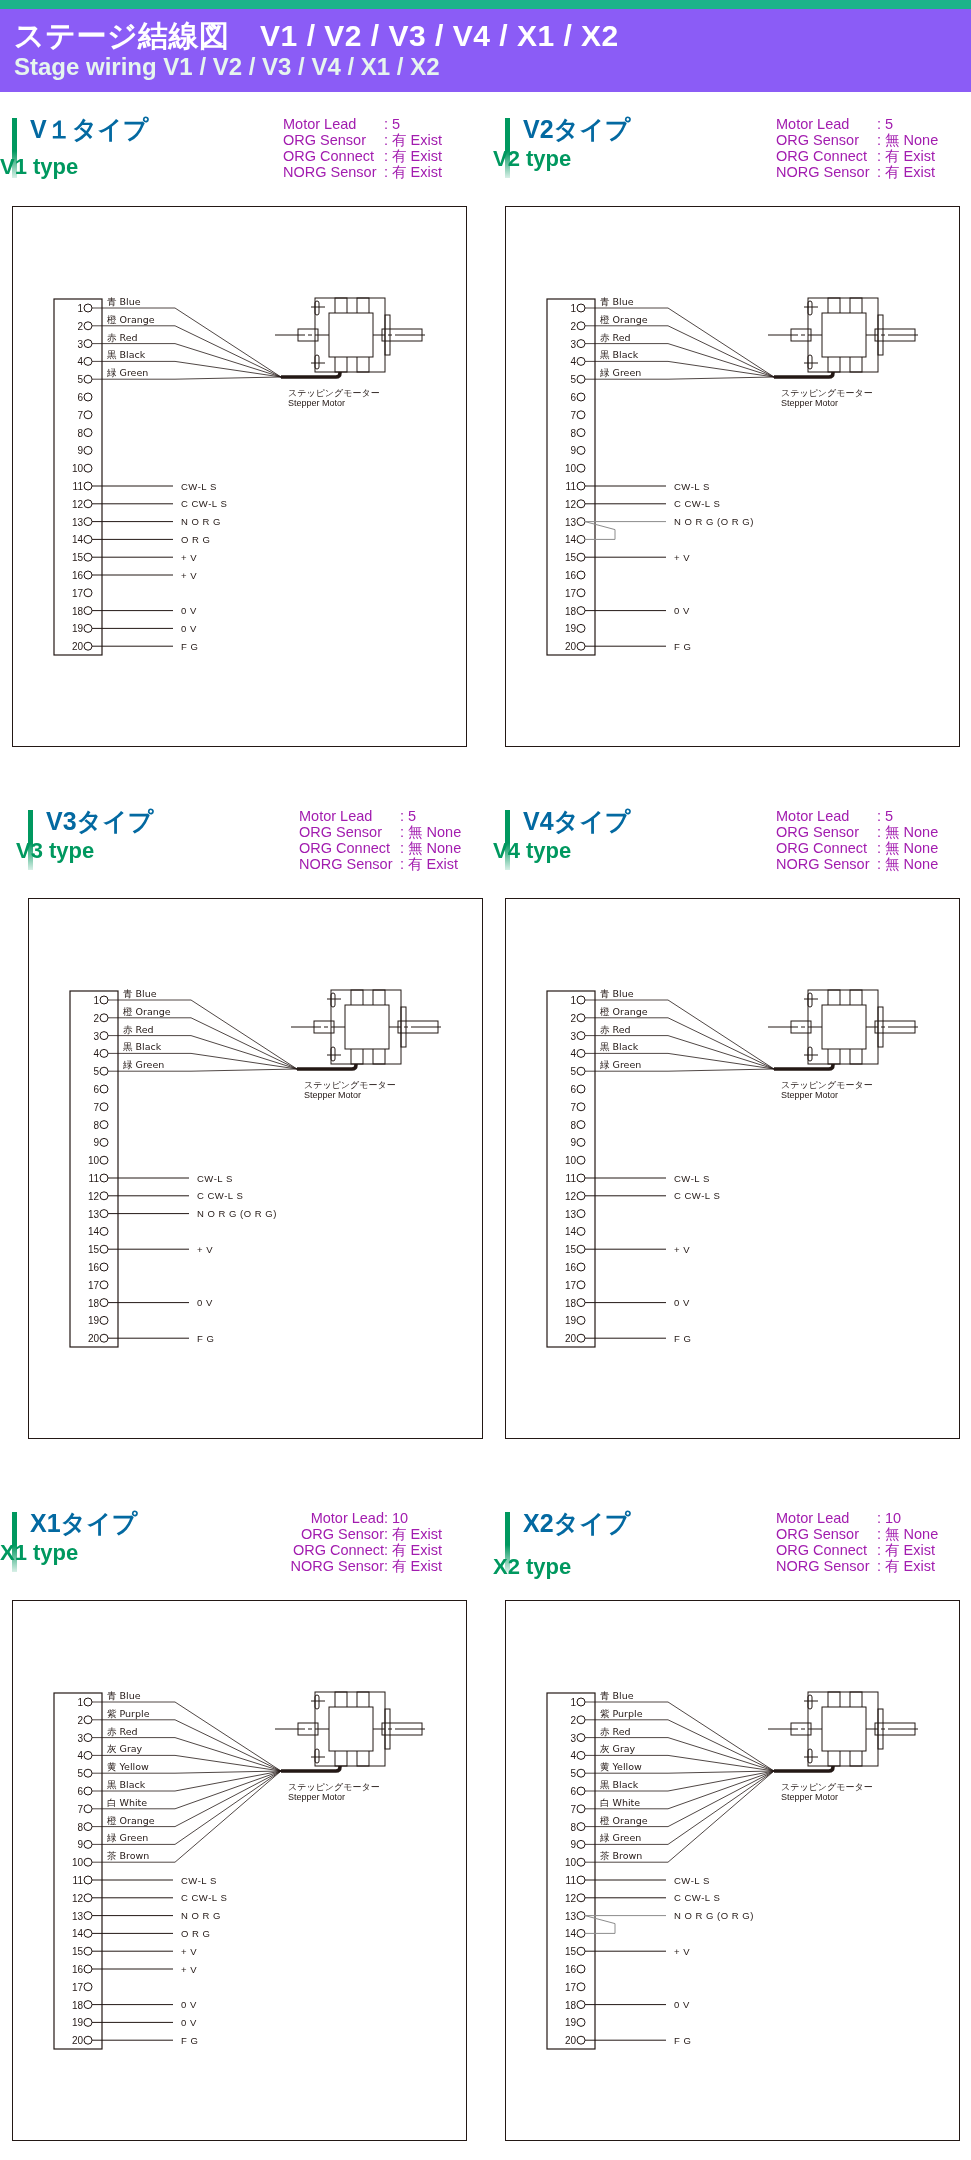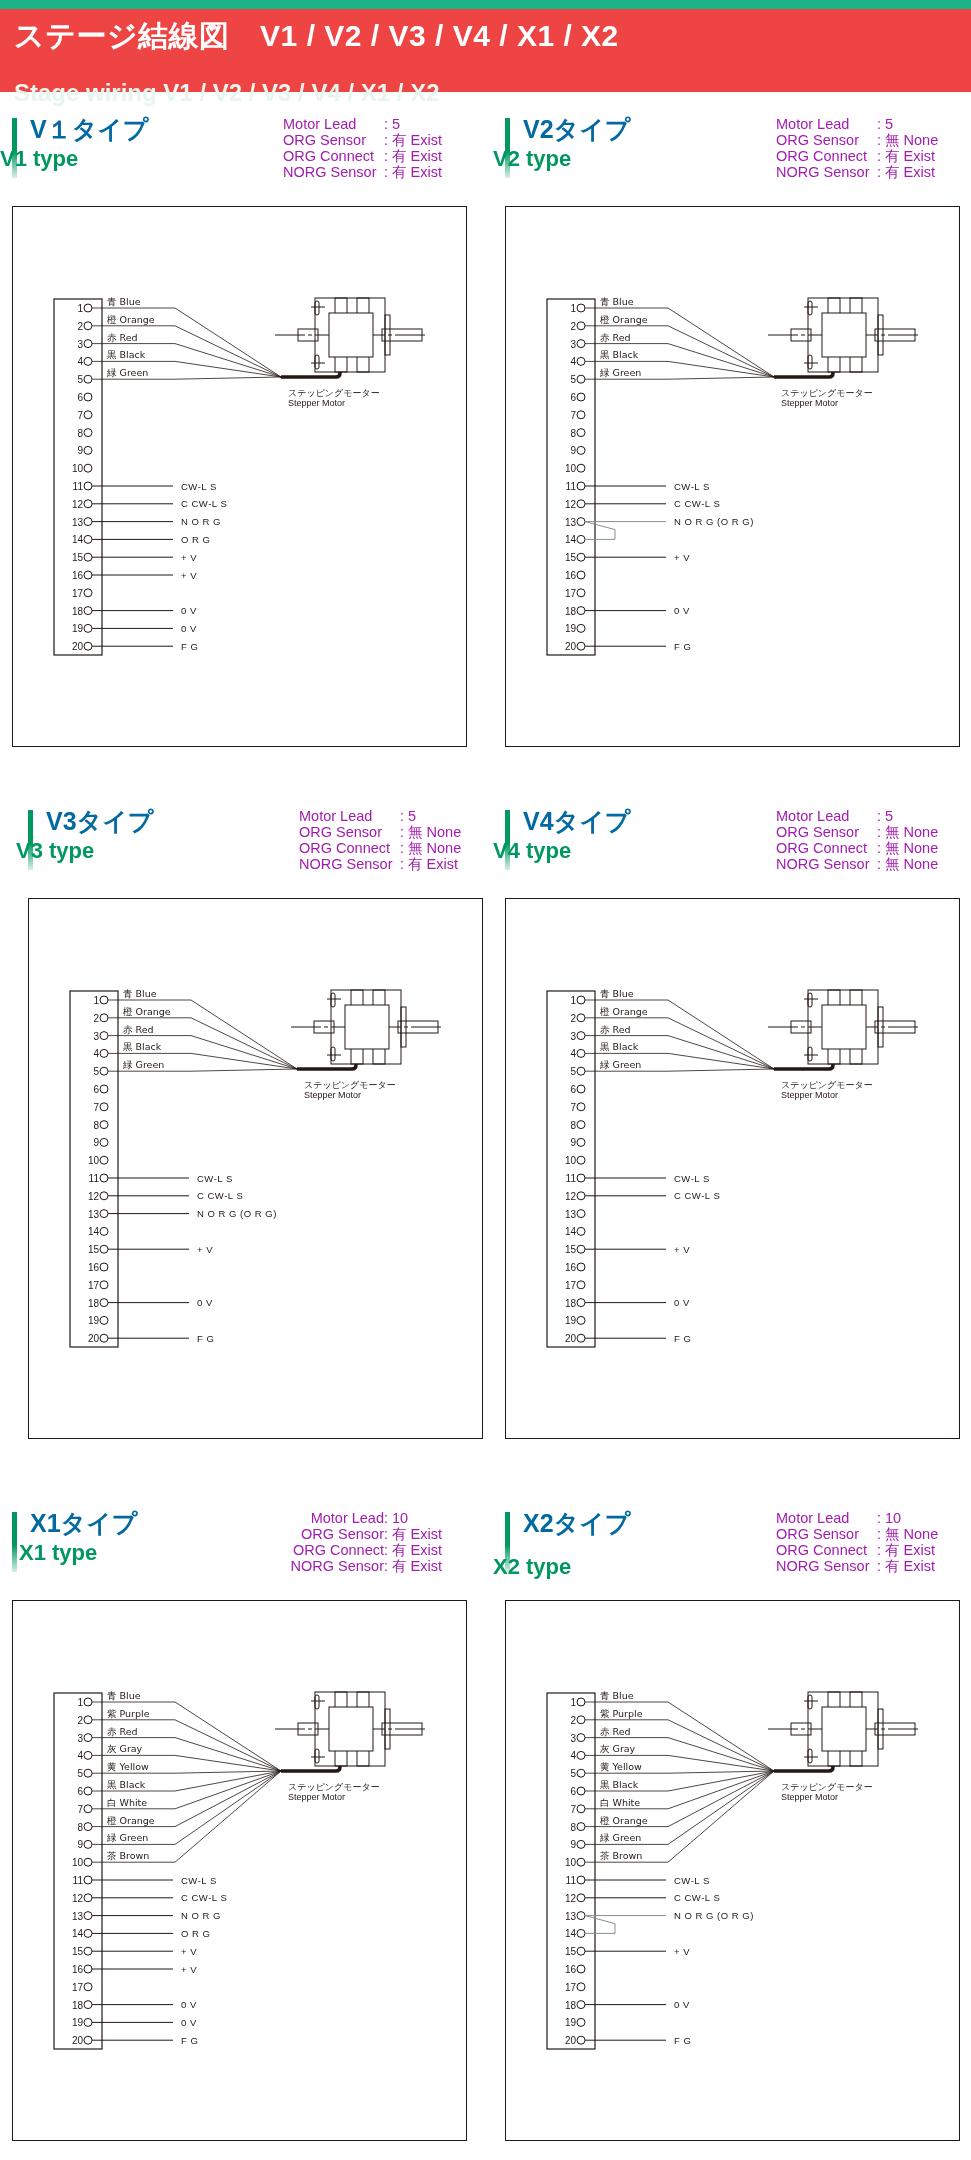--- a/index.html
+++ b/index.html
@@ -1,21 +1,21 @@
 <!DOCTYPE html>
 <html><head>
 <meta charset="utf-8">
 <style>
   * { margin: 0; padding: 0; box-sizing: border-box; }
   html, body { width: 971px; height: 2160px; background: #ffffff; overflow: hidden; }
   body { position: relative; font-family: "Liberation Sans", "DejaVu Sans", sans-serif; color: #231815; }
-  .banner { position: absolute; left: 0; top: 0; width: 971px; height: 92px; background: #ef4444; }
+  .banner { position: absolute; left: 0; top: 0; width: 971px; height: 92px; background: #8b5cf6; }
   .banner-strip { position: absolute; left: 0; top: 0; width: 971px; height: 9px; background: #1db48a; }
   .banner-title { position: absolute; left: 14px; top: 16px; color: #fff; font-size: 30px; font-weight: bold; letter-spacing: 0.5px; white-space: nowrap; }
-  .banner-sub { position: absolute; left: 14px; top: 53px; color: #e6f5ee; font-size: 24px; font-weight: bold; white-space: nowrap; margin-top: 26px; }
+  .banner-sub { position: absolute; left: 14px; top: 53px; color: #e6f5ee; font-size: 24px; font-weight: bold; white-space: nowrap; }
 
   .section { position: absolute; width: 481px; height: 650px; }
   .sec-bar { position: absolute; left: 12px; top: 18px; width: 5px; height: 60px; background: linear-gradient(#00985f 55%, rgba(0,152,95,0.15)); }
   .sec-title-jp { position: absolute; left: 30px; top: 13px; font-size: 25px; font-weight: bold; color: #0369a1; white-space: nowrap; }
   .sec-title-en { position: absolute; left: 30px: top: 46px; font-size: 22px; font-weight: bold; color: #00985f; white-space: nowrap; }
   .specs { position: absolute; left: 283px; top: 16px; font-size: 14.5px; line-height: 16px; color: #a21caf; }
   .spec-row { display: flex; white-space: nowrap; }
   .spec-key { width: 101px; }
   .panel { position: absolute; left: 12px; top: 106px; width: 455px; height: 541px; border: 1.5px solid #231815; background: #fff; }
   .panel svg { position: absolute; left: 0; top: 0; }
@@ -25,21 +25,21 @@
 
 <div class="banner">
   <div class="banner-strip"></div>
   <div class="banner-title">ステージ結線図　V1 / V2 / V3 / V4 / X1 / X2</div>
   <div class="banner-sub">Stage wiring V1 / V2 / V3 / V4 / X1 / X2</div>
 </div>
 
 <div class="section" style="left:0;top:100px;">
     <div class="sec-bar"></div>
     <div class="sec-title-jp">V１タイプ</div>
-    <div class="sec-title-en" style="top: 46px;">V1 type</div>
+    <div class="sec-title-en" style="top: 54px;">V1 type</div>
     <div class="specs">
       <div class="spec-row">
         <span class="spec-key">Motor Lead</span>
         <span class="spec-val">: 5</span>
       </div>
       <div class="spec-row">
         <span class="spec-key">ORG Sensor</span>
         <span class="spec-val">: 有 Exist</span>
       </div>
       <div class="spec-row">
@@ -458,21 +458,21 @@
         <line x1="79" y1="403.6" x2="160" y2="403.6" stroke="#231815" stroke-width="1"></line>
         <text x="168" y="407.1" font-size="9.5" fill="#231815" font-family="Liberation Sans, sans-serif" letter-spacing="0.5">0 V</text>
         <line x1="79" y1="439.2" x2="160" y2="439.2" stroke="#231815" stroke-width="1"></line>
         <text x="168" y="442.7" font-size="9.5" fill="#231815" font-family="Liberation Sans, sans-serif" letter-spacing="0.5">F G</text>
       </svg>
     </div>
   </div>
 <div class="section" style="left:0;top:1494px;text-align:right;">
     <div class="sec-bar"></div>
     <div class="sec-title-jp">X1タイプ</div>
-    <div class="sec-title-en" style="top: 46px; padding-left: 19px;">X1 type</div>
+    <div class="sec-title-en" style="top: 46px;">X1 type</div>
     <div class="specs">
       <div class="spec-row">
         <span class="spec-key">Motor Lead</span>
         <span class="spec-val">: 10</span>
       </div>
       <div class="spec-row">
         <span class="spec-key">ORG Sensor</span>
         <span class="spec-val">: 有 Exist</span>
       </div>
       <div class="spec-row">

